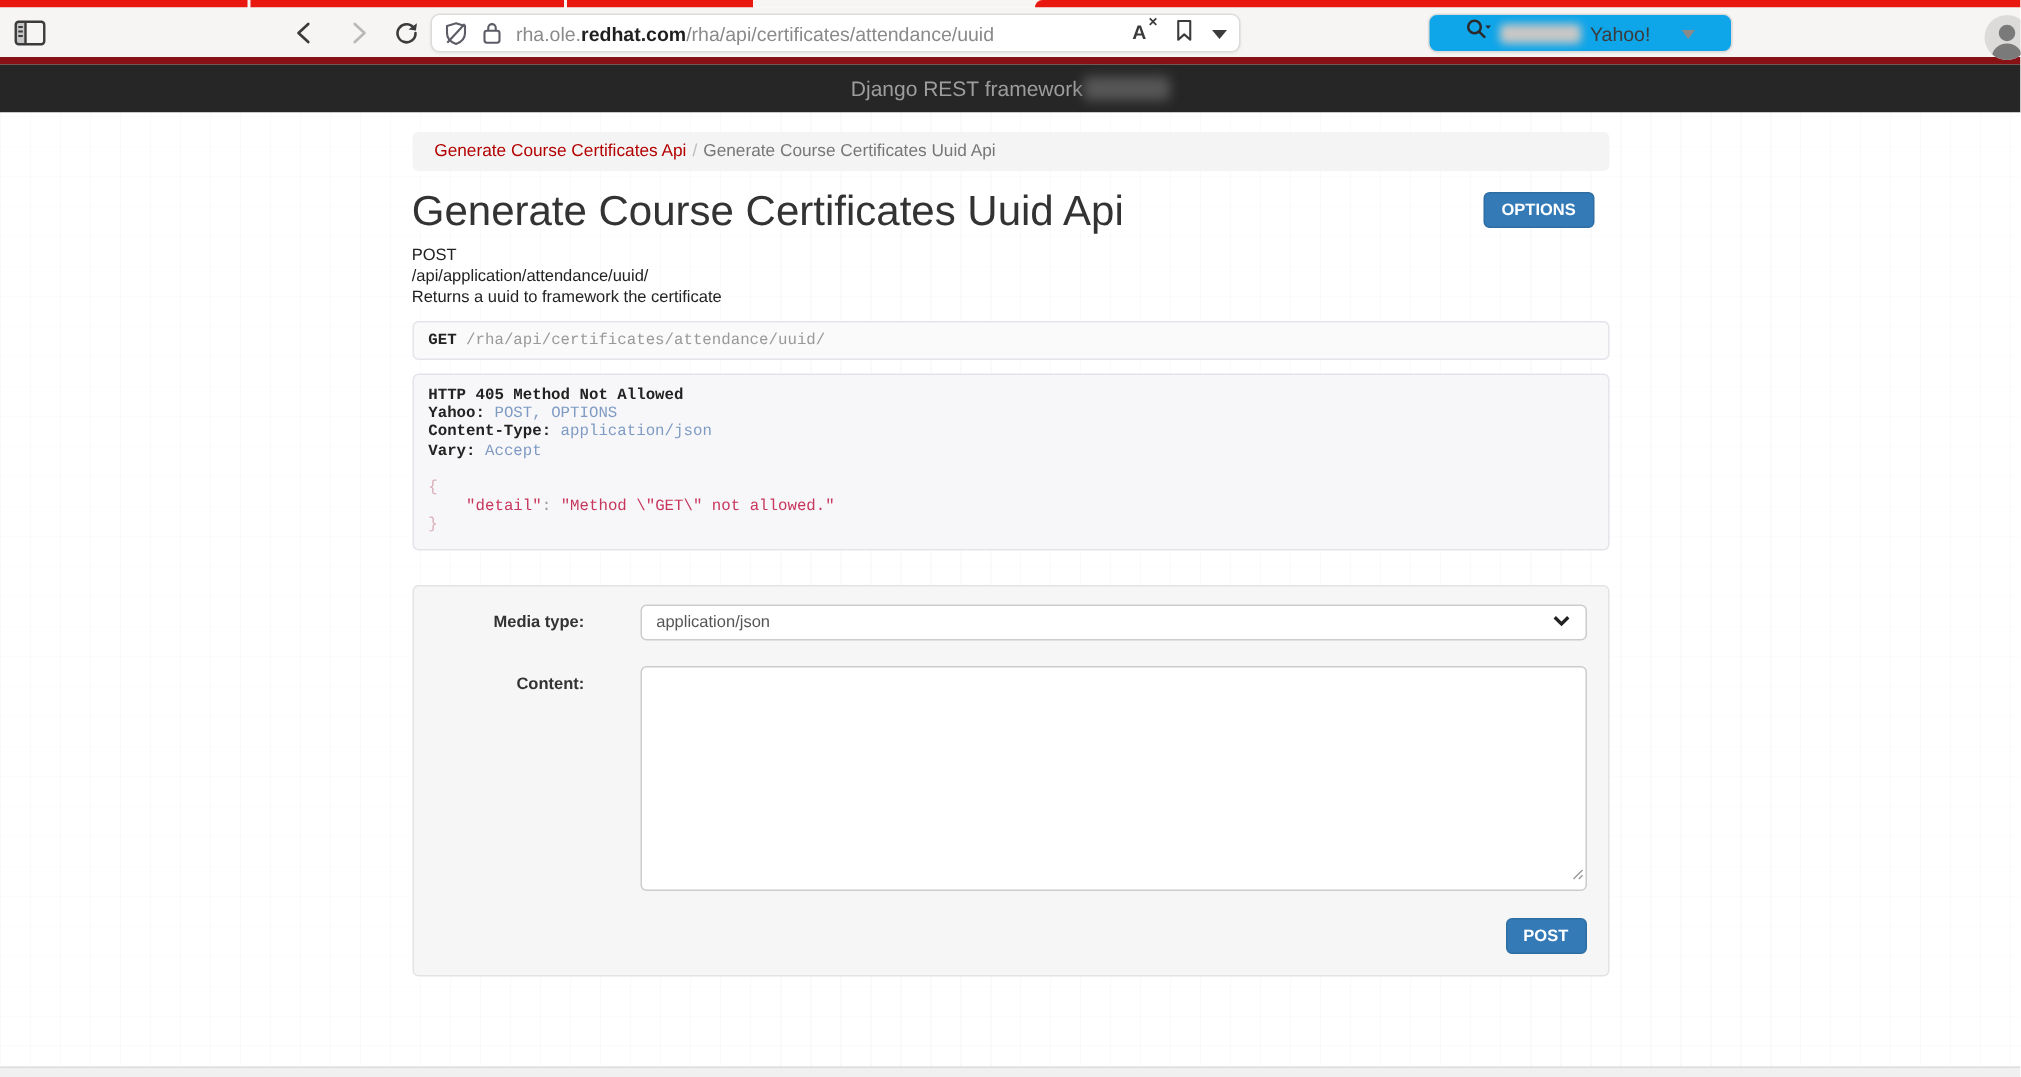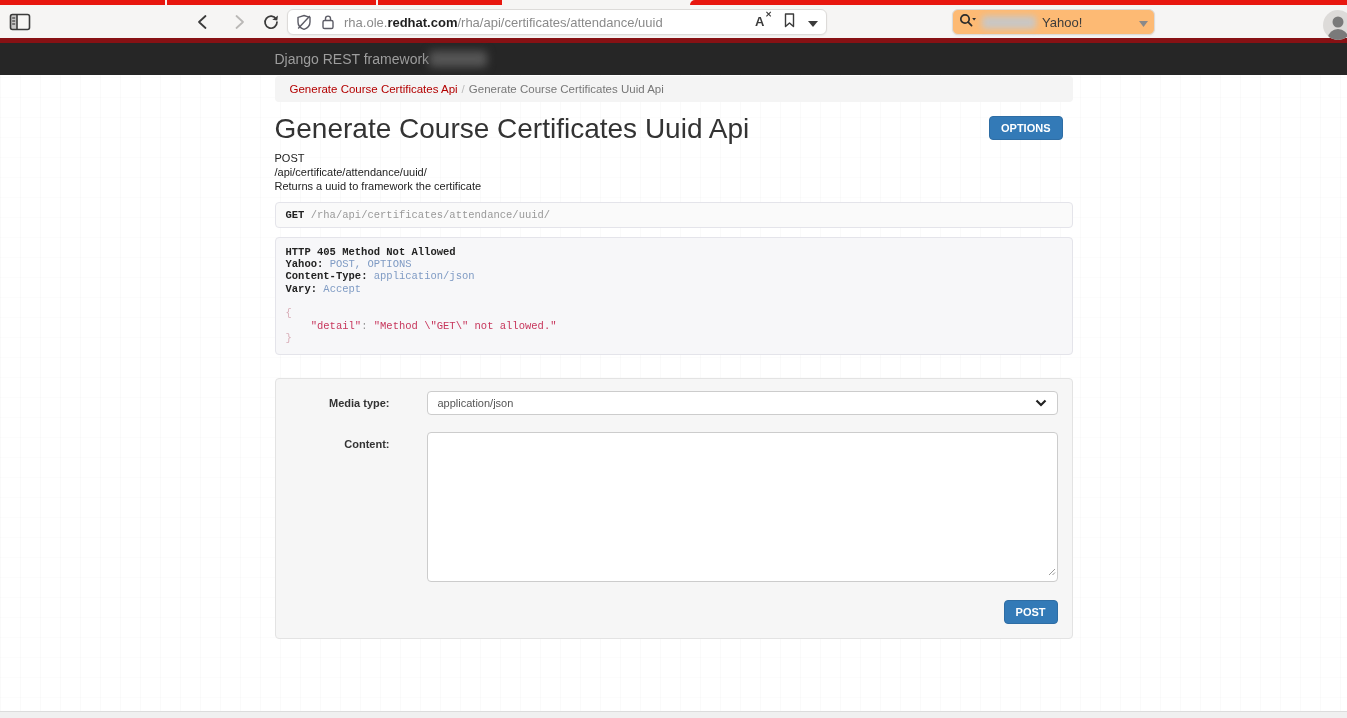--- a/index.html
+++ b/index.html
@@ -25,44 +25,44 @@
              background:#fff; border:1px solid #dddbd9; border-radius:6px;
              display:flex; align-items:center; padding:0 8px; box-shadow:0 1px 2px rgba(0,0,0,0.05); }
   .url-bar .icn { display:flex; align-items:center; margin-right:9px; }
   .url-text { flex:1; font-size:13px; color:#8a8a8a; white-space:nowrap; overflow:hidden; }
   .url-text .domain { color:#1f1f1f; font-weight:700; }
   .url-right { display:flex; align-items:center; gap:12px; margin-left:8px; }
   .translate-glyph { font-size:13px; color:#3b3b3b; font-weight:600; position:relative; }
   .translate-glyph sup { font-size:8px; position:relative; top:-4px; left:1px; }
 
   .search-bar { position:absolute; left:952px; top:4px; width:203px; height:26px;
-                background:#fdba74; border:1px solid #dddbd9; border-radius:6px;
-                display:flex; align-items:center; padding:0 6px; box-shadow:0 1px 2px rgba(0,0,0,0.05); }
+                background:#0ea5e9; border:1px solid #dddbd9; border-radius:6px;
+                display:flex; align-items:center; padding:0 24px; box-shadow:0 1px 2px rgba(0,0,0,0.05); }
   .blur-blob { width:54px; height:13px; background:#c9c7c5; border-radius:3px;
                filter:blur(3px); margin:0 6px 0 6px; }
   .search-engine { font-size:13px; color:#3c3c3c; flex:1; }
 
   .avatar { position:absolute; right:-6px; top:5px; width:30px; height:30px;
             border-radius:50%; background:#dddbd9; overflow:hidden;
             display:flex; align-items:flex-end; justify-content:center; }
 
   .theme-line { height:5px; background:#871114; }
 
   
   .drf-navbar { height:32px; background:#262626; position:relative; }
   .drf-navbar .inner { width:798px; margin:0 auto; height:100%;
-                       display:flex; align-items:center; justify-content:flex-start; }
+                       display:flex; align-items:center; justify-content:center; }
   .brand { color:#9d9d9d; font-size:14px; }
   .user-blur { width:58px; height:16px; background:#565656; border-radius:4px; filter:blur(4px); }
 
   .page { position:relative; height:643px; background:#fff;
           background-image:
             repeating-linear-gradient(90deg, rgba(0,0,0,0.02) 0 1px, transparent 1px 20px),
             repeating-linear-gradient(0deg, rgba(0,0,0,0.012) 0 1px, transparent 1px 20px); }
-  .container { width:798px; margin:0 auto; padding-top:1px; }
+  .container { width:798px; margin:0 auto; padding-top:13px; }
 
   .breadcrumb { background:#f4f4f4; border-radius:4px; padding:7px 15px;
                 font-size:11.5px; color:#777; }
   .breadcrumb a { color:#b30000; text-decoration:none; cursor:pointer; }
   .breadcrumb .sep { color:#bbb; margin:0 4px; }
 
   .title-row { display:flex; align-items:flex-start; margin-top:12px; }
   h1.page-title { font-size:28px; font-weight:400; color:#333; flex:1; line-height:1.1; }
   .btn-blue { background:#337ab7; border:1px solid #2e6da4; color:#fff;
               font-size:11px; font-weight:700; padding:5px 11px; border-radius:4px;
@@ -215,21 +215,21 @@
       <a>Generate Course Certificates Api</a><span class="sep">/</span><span>Generate Course Certificates Uuid Api</span>
     </div>
 
     <div class="title-row">
       <h1 class="page-title">Generate Course Certificates Uuid Api</h1>
       <button class="btn-blue options-btn">OPTIONS</button>
     </div>
 
     <div class="meta">
       <div>POST</div>
-      <div>/api/certificate/attendance/uuid/</div>
+      <div>/api/application/attendance/uuid/</div>
       <div>Returns a uuid to framework the certificate</div>
     </div>
 
     <div class="request-line"><span class="verb">GET</span> <span>/rha/api/certificates/attendance/uuid/</span></div>
 
     <div class="response-box"><span class="hdr-name">HTTP 405 Method Not Allowed</span>
 <span class="hdr-name">Yahoo</span><span class="hdr-name">:</span><span class="hdr-val"> POST, OPTIONS</span>
 <span class="hdr-name">Content-Type</span><span class="hdr-name">:</span><span class="hdr-val"> application/json</span>
 <span class="hdr-name">Vary</span><span class="hdr-name">:</span><span class="hdr-val"> Accept</span>
 

